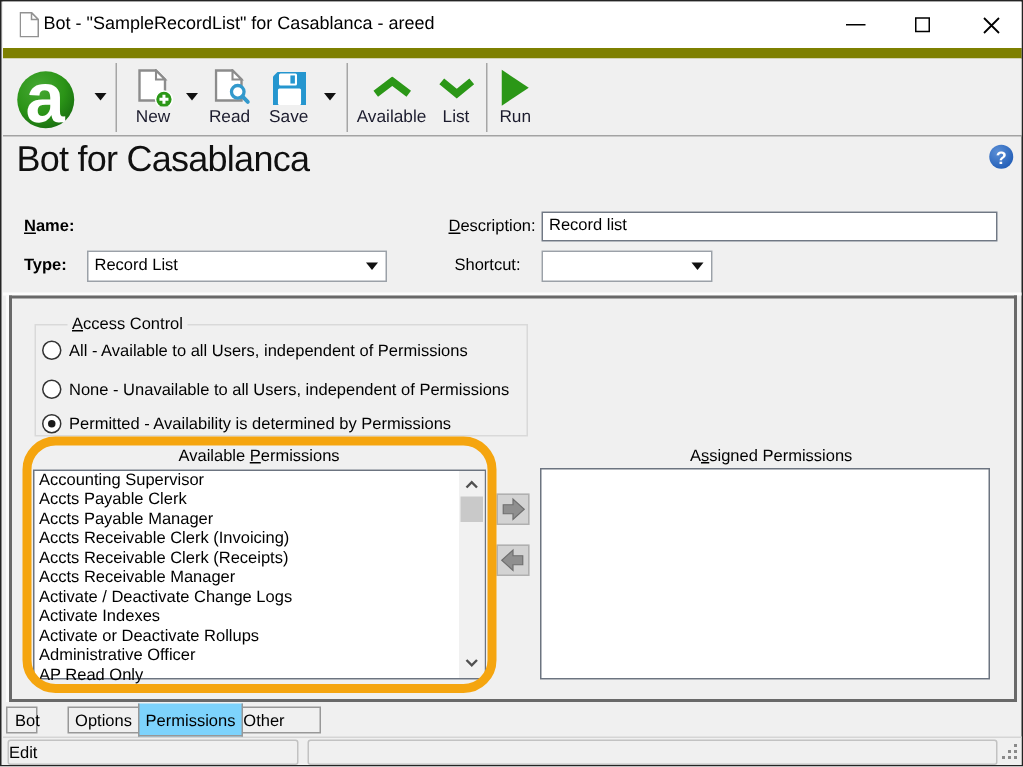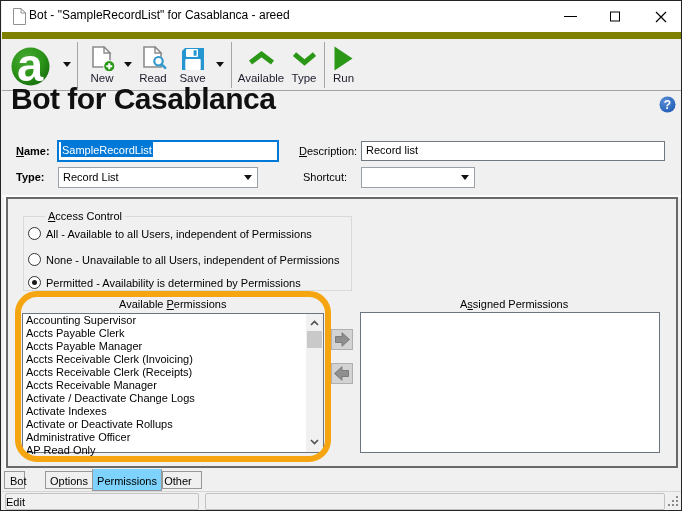--- a/index.html
+++ b/index.html
@@ -14,21 +14,21 @@
 #titlebar { left:1px; top:0; width:680px; height:31px; background:#fff; }
 #title-text { left:27px; top:7px; font-size:12px; color:#000; }
 
 #stripe { left:1px; top:31px; width:680px; height:7px; background:#7e8000; }
 
 #toolbar { left:1px; top:38px; width:680px; height:51px; background:#f0f0f0; }
 #toolbar-border { left:1px; top:89px; width:680px; height:1px; background:#a3a3a3; }
 .tsep { position:absolute; top:3px; width:1px; height:46px; background:#a6a6a6; }
 .tlabel { position:absolute; font-size:11.5px; color:#1c1c2e; top:33px; text-align:center; }
 
-#heading { left:10px; top:81px; font-size:30px; color:#101010; letter-spacing:-0.5px;font-weight:bold; }
+#heading { left:10px; top:92px; font-size:24px; color:#101010; letter-spacing:-0.5px; }
 
 .flabel { position:absolute; font-size:11px; color:#000; }
 .bold { font-weight:bold; }
 .input { position:absolute; background:#fff; border:1px solid #707884; font-size:11px; }
 #name-input { left:56px; top:139px; width:222px; height:22px; border:2px solid #0078d7; }
 #name-sel { position:absolute; left:2px; top:0px; background:#0078d7; color:#fff; font-size:11px; padding:2px 1px 1px 1px; }
 #desc-input { left:360px; top:140px; width:304px; height:20px; padding:2px 4px; }
 .combo { position:absolute; background:#fff; border:1px solid #9ba1a8; font-size:11px; }
 .carrow { position:absolute; width:0; height:0; border-left:4px solid transparent; border-right:4px solid transparent; border-top:5px solid #111; }
 
@@ -123,21 +123,21 @@
     <div class="carrow" style="left:214px;top:23px;"></div>
     <div class="tsep" style="left:229px"></div>
 
     <svg class="abs" style="left:246px;top:12px" width="27" height="15" viewBox="0 0 27 15">
       <path d="M2.5 11.5 L13.5 3.2 L24.5 11.5" fill="none" stroke="#2b9717" stroke-width="5"></path>
     </svg>
     <div class="tlabel" style="left:234px;width:50px">Available</div>
     <svg class="abs" style="left:290px;top:12px" width="25" height="15" viewBox="0 0 25 15">
       <path d="M2.5 3.2 L12.5 11.5 L22.5 3.2" fill="none" stroke="#2b9717" stroke-width="5"></path>
     </svg>
-    <div class="tlabel" style="left:287px;width:30px">Type</div>
+    <div class="tlabel" style="left:287px;width:30px">List</div>
     <div class="tsep" style="left:322px"></div>
 
     <svg class="abs" style="left:332px;top:7px" width="19" height="25" viewBox="0 0 19 25">
       <path d="M0.5 0.5 L18.5 12.5 L0.5 24.5 z" fill="#2b9717"></path>
     </svg>
     <div class="tlabel" style="left:327px;width:29px">Run</div>
   </div>
   <div class="abs" id="toolbar-border"></div>
 
   <div class="abs" id="heading">Bot for Casablanca</div>
@@ -146,23 +146,20 @@
       <radialGradient id="helpg" cx="35%" cy="30%" r="80%">
         <stop offset="0%" stop-color="#5b8fd6"></stop>
         <stop offset="100%" stop-color="#1f5bb5"></stop>
       </radialGradient>
     </defs>
     <circle cx="8.5" cy="8.5" r="8" fill="url(#helpg)"></circle>
     <text x="8.5" y="13" font-family="Liberation Sans, sans-serif" font-size="12" font-weight="bold" fill="#fff" text-anchor="middle">?</text>
   </svg>
 
   <div class="flabel bold" style="left:15px;top:144px"><span style="text-decoration:underline">N</span>ame:</div>
-  <div class="input" id="name-input">
-      <div id="name-sel">SampleRecordList</div>
-    </div>
   <div class="flabel" style="left:298px;top:144px"><span style="text-decoration:underline">D</span>escription:</div>
   <div class="input" id="desc-input">Record list</div>
 
   <div class="flabel bold" style="left:15px;top:170px">Type:</div>
   <div class="combo" style="left:57px;top:166px;width:200px;height:21px;">
     <div style="position:absolute;left:4px;top:3px;">Record List</div>
     <div class="carrow" style="left:185px;top:7px"></div>
   </div>
   <div class="flabel" style="left:302px;top:170px">Shortcut:</div>
   <div class="combo" style="left:360px;top:166px;width:114px;height:21px;">
@@ -224,21 +221,21 @@
       <path d="M16.5 6.5 h-6.5 v-3.8 l-7.5 6.8 l7.5 6.8 v-3.8 h6.5 z" fill="#8f8f8f" stroke="#6f6f6f" stroke-width="0.8"></path>
     </svg>
   </div>
 
   <div class="abs" id="assigned-label">A<span style="text-decoration:underline">s</span>signed Permissions</div>
   <div class="abs" id="assigned-box"></div>
 
   <div class="tab" style="left:3px;width:21px;text-align:left;padding-left:5px;">Bot</div>
   <div class="tab" style="left:44px;width:48px;">Options</div>
   <div id="tab-active">Permissions</div>
-  <div class="tab" style="left:161px;width:40px;padding-right:8px;">Other</div>
+  <div class="tab" style="left:145px;width:68px;padding-right:8px;">Other</div>
 
   <div class="abs" id="statusbar"></div>
   <div class="ssec" style="left:4px;width:194px;padding-right:10px;">Edit</div>
   <div class="ssec" style="left:204px;width:460px;"></div>
   <svg class="abs" style="left:666px;top:494px" width="12" height="12" viewBox="0 0 12 12">
     <g fill="#8a8a8a">
       <rect x="9" y="1" width="2" height="2"></rect>
       <rect x="5" y="5" width="2" height="2"></rect>
         <rect x="9" y="5" width="2" height="2"></rect>
       <rect x="1" y="9" width="2" height="2"></rect>

